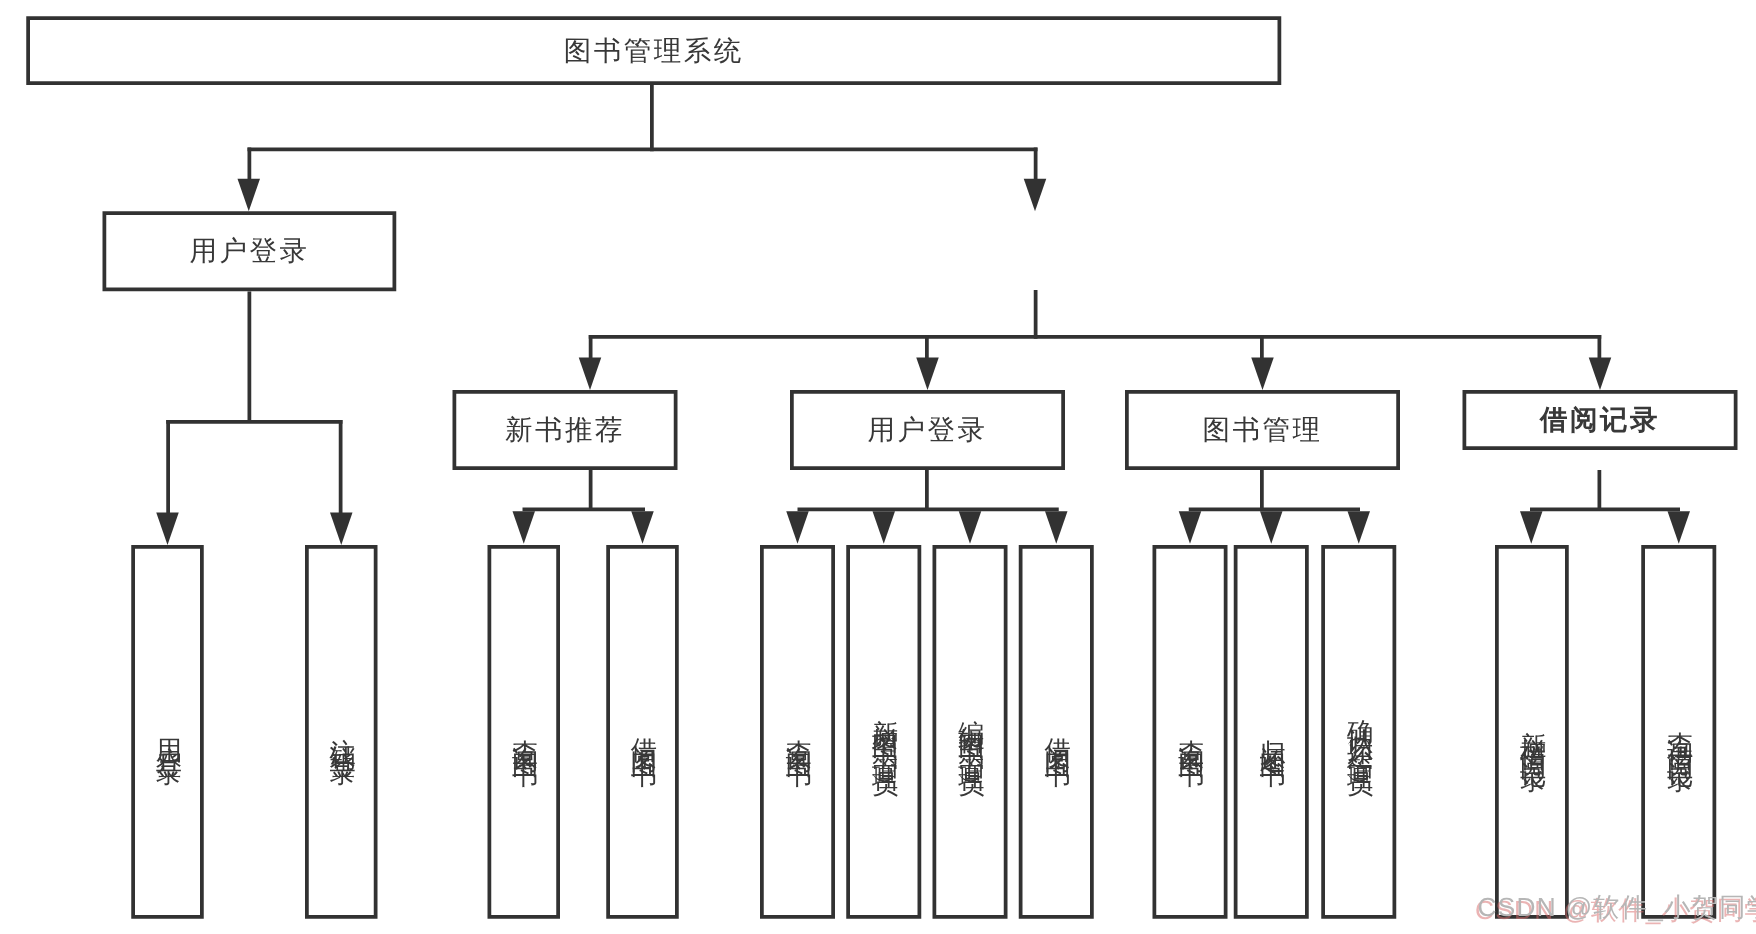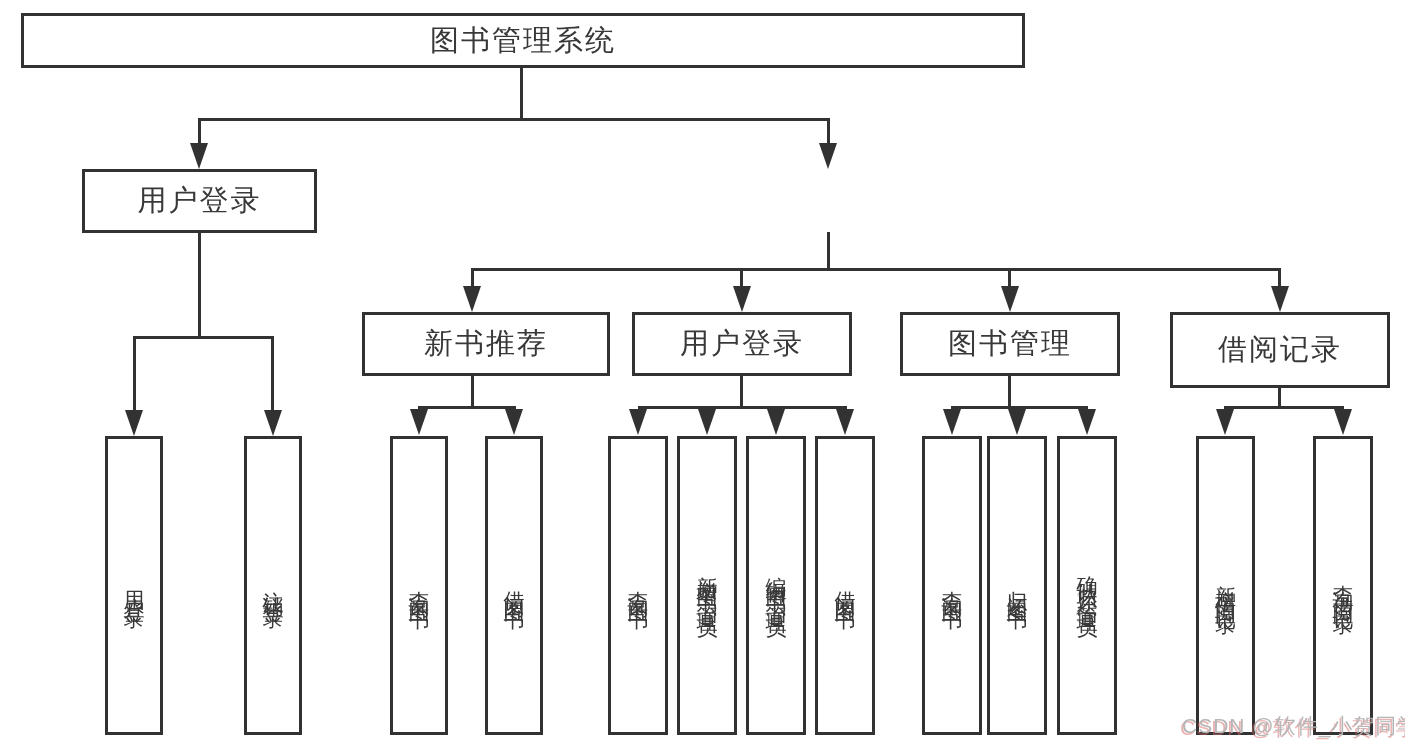--- a/index.html
+++ b/index.html
@@ -5,21 +5,21 @@
   html,body { margin:0; padding:0; background:#ffffff; }
   .canvas {
     position:relative; width:1405px; height:747px; background:#ffffff;
     font-family:"Liberation Sans","DejaVu Sans",sans-serif; color:#383838;
     overflow:hidden;
   }
   .box {
     position:absolute; box-sizing:border-box;
     border:3px solid #323232; background:#ffffff;
     display:flex; align-items:center; justify-content:center;
-    font-size:29px; letter-spacing:2px; color:#383838;
+    font-size:22px; letter-spacing:2px; color:#383838;
   }
   .vbox {
     position:absolute; box-sizing:border-box;
     border:3px solid #323232; background:#ffffff;
     display:flex; align-items:center; justify-content:center;
     writing-mode:vertical-rl; text-orientation:mixed;
     font-size:21px; letter-spacing:6px; color:#383838;
     top:436px; height:299px;
   }
   .vline { position:absolute; width:3px; background:#323232; }
@@ -85,24 +85,24 @@
 
   <div class="vline" style="left:1278px; top:376px; height:32px;"></div>
   <div class="hline" style="left:1224px; top:406px; width:120px;"></div>
   <div class="arrow" style="left:1216px; top:409px;"></div>
   <div class="arrow" style="left:1334px; top:409px;"></div>
 
   <div class="box" style="left:21px; top:13px; width:1004px; height:55px;">图书管理系统</div>
 
   <div class="box" style="left:82px; top:169px; width:235px; height:64px;">用户登录</div>
 
-  <div class="box" style="left:362px; top:312px; width:248px; height:64px;">新书推荐</div>
+  <div class="box" style="left:362px; top:312px; width:180px; height:64px;">新书推荐</div>
   <div class="box" style="left:632px; top:312px; width:220px; height:64px;">用户登录</div>
   <div class="box" style="left:900px; top:312px; width:220px; height:64px;">图书管理</div>
-  <div class="box" style="left:1170px; top:312px; width:220px; height:76px;">借阅记录</div>
+  <div class="box" style="left:1170px; top:312px; width:220px; height:48px;font-weight:bold;">借阅记录</div>
 
   <div class="vbox" style="left:105px; width:58px;">用户登录</div>
   <div class="vbox" style="left:244px; width:58px;">注销登录</div>
 
   <div class="vbox" style="left:390px; width:58px;">查询图书</div>
   <div class="vbox" style="left:485px; width:58px;">借阅图书</div>
 
   <div class="vbox" style="left:608px; width:60px;">查询图书</div>
   <div class="vbox" style="left:677px; width:60px;">新增图书（管理员）</div>
   <div class="vbox" style="left:746px; width:60px;">编辑图书（管理员）</div>

